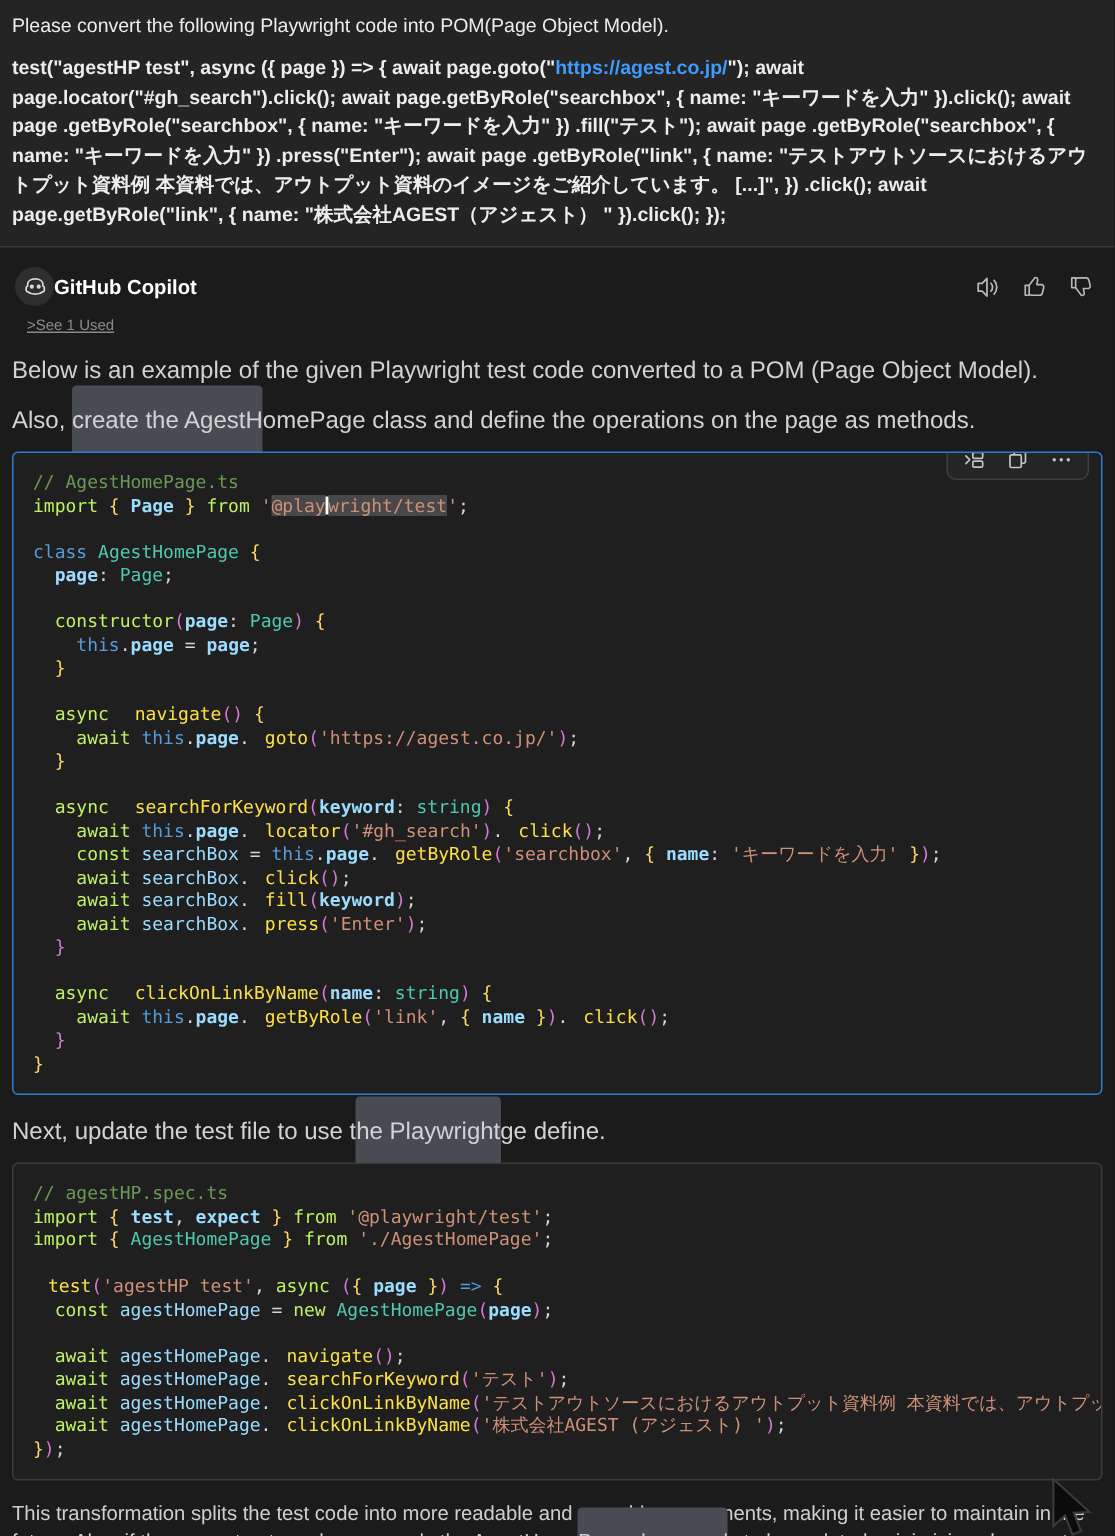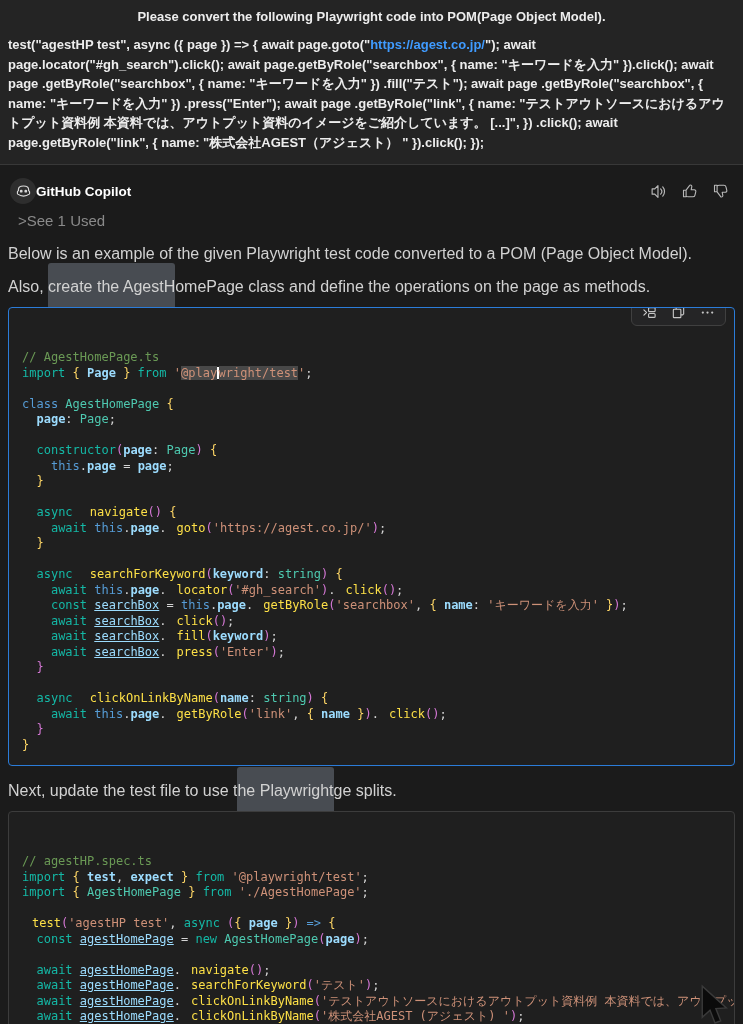--- a/index.html
+++ b/index.html
@@ -12,64 +12,64 @@
     overflow:hidden;
   }
   .page { position:relative; width:743px; height:1024px; overflow:hidden; }
 
   
   .user-msg {
     background:#242424;
     border-bottom:1px solid #383838;
     padding:8px 8px 12px 8px;
   }
-  .intro { margin:0 0 9px 0; font-size:13px; font-weight:700; color:#ededed; line-height:18px;text-align:center; }
+  .intro { margin:0 0 9px 0; font-size:13px; font-weight:400; color:#ededed; line-height:18px; }
   .ucode { margin:0; font-size:13px; font-weight:600; color:#ededed; line-height:19.5px; word-break:break-word; }
   .ulink { color:#3f9bff; font-weight:600; }
 
   
   .response { padding:0 8px; }
   .chead { display:flex; align-items:center; padding:13px 2px 2px 2px; }
   .avatar {
     width:26px; height:26px; border-radius:50%;
     background:#2e2e2e; display:flex; align-items:center; justify-content:center;
     flex:0 0 auto;
   }
   .cname { font-size:13.5px; font-weight:700; color:#ffffff; }
   .hicons { margin-left:auto; display:flex; gap:15px; align-items:center; padding-right:4px; }
   .hicons button { background:none; border:none; padding:0; cursor:pointer; line-height:0; }
 
-  .refs { font-size:15px; color:#8a8a8a; margin:6px 0 0 10px; cursor:pointer; }
+  .refs { font-size:10px; color:#8a8a8a; margin:6px 0 0 10px; cursor:pointer;text-decoration:underline; }
 
   .para { font-size:16px; color:#d2d2d2; line-height:17px; margin:16px 0 0 0; }
   .hl { background:#484c52; border-radius:3px; padding:15px 0; }
 
   
   .codeblock {
     position:relative;
     background:#1f1f1f;
     border-radius:4px;
     margin-top:12px;
     padding:12px 13px;
     font-family:"DejaVu Sans Mono", monospace;
     font-size:12px;
     overflow:hidden;
   }
   .codeblock.focus { border:1px solid #2b7cd9; }
   .codeblock.plain { border:1px solid #3c3c3c; }
-  .code { white-space:pre;margin-top:30px; }
+  .code { white-space:pre; }
   .line { height:15.5px; line-height:15.5px; white-space:pre; }
 
   .c  { color:#6a9955; }               
-  .k  { color:#14b8a6;text-align:center; }               
+  .k  { color:#bef264;text-align:center; }               
   .kb { color:#569cd6; }               
   .t  { color:#4ec9b0; }               
   .f  { color:#fde047; font-weight:400;padding-left:10px; } 
   .p  { color:#9cdcfe; font-weight:700; } 
-  .v  { color:#9cdcfe;text-decoration:underline; }               
+  .v  { color:#9cdcfe; }               
   .s  { color:#ce9178; }               
   .br { color:#ffd766; }               
   .pn { color:#d678d6; }               
   .o, .n { color:#d4d4d4; }
   .sel { background:rgba(140,140,140,0.38); }
   .caret { display:inline-block; width:1.5px; height:12px; background:#ffffff; vertical-align:-2px; }
 
   
   .cbtoolbar {
     position:absolute; top:-9px; right:8px; z-index:3;
@@ -161,21 +161,21 @@
               <circle cx="3" cy="8" r="1.2"></circle>
                 <circle cx="8" cy="8" r="1.2"></circle>
                 <circle cx="13" cy="8" r="1.2"></circle>
             </svg>
           </span>
         </button>
       </div>
       <div class="code"><div class="line"><span class="c">// AgestHomePage.ts</span></div><div class="line"><span class="k">import </span><span class="br">{ </span><span class="p">Page</span><span class="br"> }</span><span class="k"> from </span><span class="s">'</span><span class="s sel">@play</span><span class="caret"></span><span class="s sel">wright/test</span><span class="s">'</span><span class="o">;</span></div><div class="line"></div><div class="line"><span class="kb">class </span><span class="t">AgestHomePage </span><span class="br">{</span></div><div class="line"><span class="n">  </span><span class="p">page</span><span class="o">: </span><span class="t">Page</span><span class="o">;</span></div><div class="line"></div><div class="line"><span class="n">  </span><span class="k">constructor</span><span class="pn">(</span><span class="p">page</span><span class="o">: </span><span class="t">Page</span><span class="pn">)</span><span class="n"> </span><span class="br">{</span></div><div class="line"><span class="n">    </span><span class="kb">this</span><span class="o">.</span><span class="p">page</span><span class="o"> = </span><span class="p">page</span><span class="o">;</span></div><div class="line"><span class="n">  </span><span class="br">}</span></div><div class="line"></div><div class="line"><span class="n">  </span><span class="k">async </span><span class="f">navigate</span><span class="pn">()</span><span class="n"> </span><span class="br">{</span></div><div class="line"><span class="n">    </span><span class="k">await </span><span class="kb">this</span><span class="o">.</span><span class="p">page</span><span class="o">.</span><span class="f">goto</span><span class="pn">(</span><span class="s">'https://agest.co.jp/'</span><span class="pn">)</span><span class="o">;</span></div><div class="line"><span class="n">  </span><span class="br">}</span></div><div class="line"></div><div class="line"><span class="n">  </span><span class="k">async </span><span class="f">searchForKeyword</span><span class="pn">(</span><span class="p">keyword</span><span class="o">: </span><span class="t">string</span><span class="pn">)</span><span class="n"> </span><span class="br">{</span></div><div class="line"><span class="n">    </span><span class="k">await </span><span class="kb">this</span><span class="o">.</span><span class="p">page</span><span class="o">.</span><span class="f">locator</span><span class="pn">(</span><span class="s">'#gh_search'</span><span class="pn">)</span><span class="o">.</span><span class="f">click</span><span class="pn">()</span><span class="o">;</span></div><div class="line"><span class="n">    </span><span class="k">const </span><span class="v">searchBox</span><span class="o"> = </span><span class="kb">this</span><span class="o">.</span><span class="p">page</span><span class="o">.</span><span class="f">getByRole</span><span class="pn">(</span><span class="s">'searchbox'</span><span class="o">, </span><span class="br">{ </span><span class="p">name</span><span class="o">: </span><span class="s">'キーワードを入力'</span><span class="br"> }</span><span class="pn">)</span><span class="o">;</span></div><div class="line"><span class="n">    </span><span class="k">await </span><span class="v">searchBox</span><span class="o">.</span><span class="f">click</span><span class="pn">()</span><span class="o">;</span></div><div class="line"><span class="n">    </span><span class="k">await </span><span class="v">searchBox</span><span class="o">.</span><span class="f">fill</span><span class="pn">(</span><span class="p">keyword</span><span class="pn">)</span><span class="o">;</span></div><div class="line"><span class="n">    </span><span class="k">await </span><span class="v">searchBox</span><span class="o">.</span><span class="f">press</span><span class="pn">(</span><span class="s">'Enter'</span><span class="pn">)</span><span class="o">;</span></div><div class="line"><span class="n">  </span><span class="pn">}</span></div><div class="line"></div><div class="line"><span class="n">  </span><span class="k">async </span><span class="f">clickOnLinkByName</span><span class="pn">(</span><span class="p">name</span><span class="o">: </span><span class="t">string</span><span class="pn">)</span><span class="n"> </span><span class="br">{</span></div><div class="line"><span class="n">    </span><span class="k">await </span><span class="kb">this</span><span class="o">.</span><span class="p">page</span><span class="o">.</span><span class="f">getByRole</span><span class="pn">(</span><span class="s">'link'</span><span class="o">, </span><span class="br">{ </span><span class="p">name</span><span class="br"> }</span><span class="pn">)</span><span class="o">.</span><span class="f">click</span><span class="pn">()</span><span class="o">;</span></div><div class="line"><span class="n">  </span><span class="pn">}</span></div><div class="line"><span class="br">}</span></div></div>
     </div>
 
-    <p class="para"><span>Next, update the test file to use t</span><span class="hl">he Playwright</span><span>ge splits.</span></p>
+    <p class="para"><span>Next, update the test file to use t</span><span class="hl">he Playwright</span><span>ge define.</span></p>
 
     <div class="codeblock plain">
       <div class="code"><div class="line"><span class="c">// agestHP.spec.ts</span></div><div class="line"><span class="k">import </span><span class="br">{ </span><span class="p">test</span><span class="o">, </span><span class="p">expect</span><span class="br"> }</span><span class="k"> from </span><span class="s">'@playwright/test'</span><span class="o">;</span></div><div class="line"><span class="k">import </span><span class="br">{ </span><span class="t">AgestHomePage</span><span class="br"> }</span><span class="k"> from </span><span class="s">'./AgestHomePage'</span><span class="o">;</span></div><div class="line"></div><div class="line"><span class="f">test</span><span class="pn">(</span><span class="s">'agestHP test'</span><span class="o">, </span><span class="k">async </span><span class="pn">(</span><span class="br">{ </span><span class="p">page</span><span class="br"> }</span><span class="pn">)</span><span class="kb"> =&gt; </span><span class="br">{</span></div><div class="line"><span class="n">  </span><span class="k">const </span><span class="v">agestHomePage</span><span class="o"> = </span><span class="k">new </span><span class="t">AgestHomePage</span><span class="pn">(</span><span class="p">page</span><span class="pn">)</span><span class="o">;</span></div><div class="line"></div><div class="line"><span class="n">  </span><span class="k">await </span><span class="v">agestHomePage</span><span class="o">.</span><span class="f">navigate</span><span class="pn">()</span><span class="o">;</span></div><div class="line"><span class="n">  </span><span class="k">await </span><span class="v">agestHomePage</span><span class="o">.</span><span class="f">searchForKeyword</span><span class="pn">(</span><span class="s">'テスト'</span><span class="pn">)</span><span class="o">;</span></div><div class="line"><span class="n">  </span><span class="k">await </span><span class="v">agestHomePage</span><span class="o">.</span><span class="f">clickOnLinkByName</span><span class="pn">(</span><span class="s">'テストアウトソースにおけるアウトプット資料例 本資料では、アウトプット資料のイメージをご紹介しています。 [...]'</span></div><div class="line"><span class="n">  </span><span class="k">await </span><span class="v">agestHomePage</span><span class="o">.</span><span class="f">clickOnLinkByName</span><span class="pn">(</span><span class="s">'株式会社AGEST (アジェスト) '</span><span class="pn">)</span><span class="o">;</span></div><div class="line"><span class="br">}</span><span class="pn">)</span><span class="o">;</span></div></div>
     </div>
 
     <p class="para footer"><span>This transformation splits the test code into more readable and reusable components, making it easier to maintain in the future. Also, if the page structure changes, only the AgestHome</span><span class="hl">Page class need</span><span>s to be updated, minimizing changes to the entire test code.</span></p>
   </section>
 
   <span class="mouse-cursor">
     <svg width="34" height="44" viewBox="0 0 24 30">

